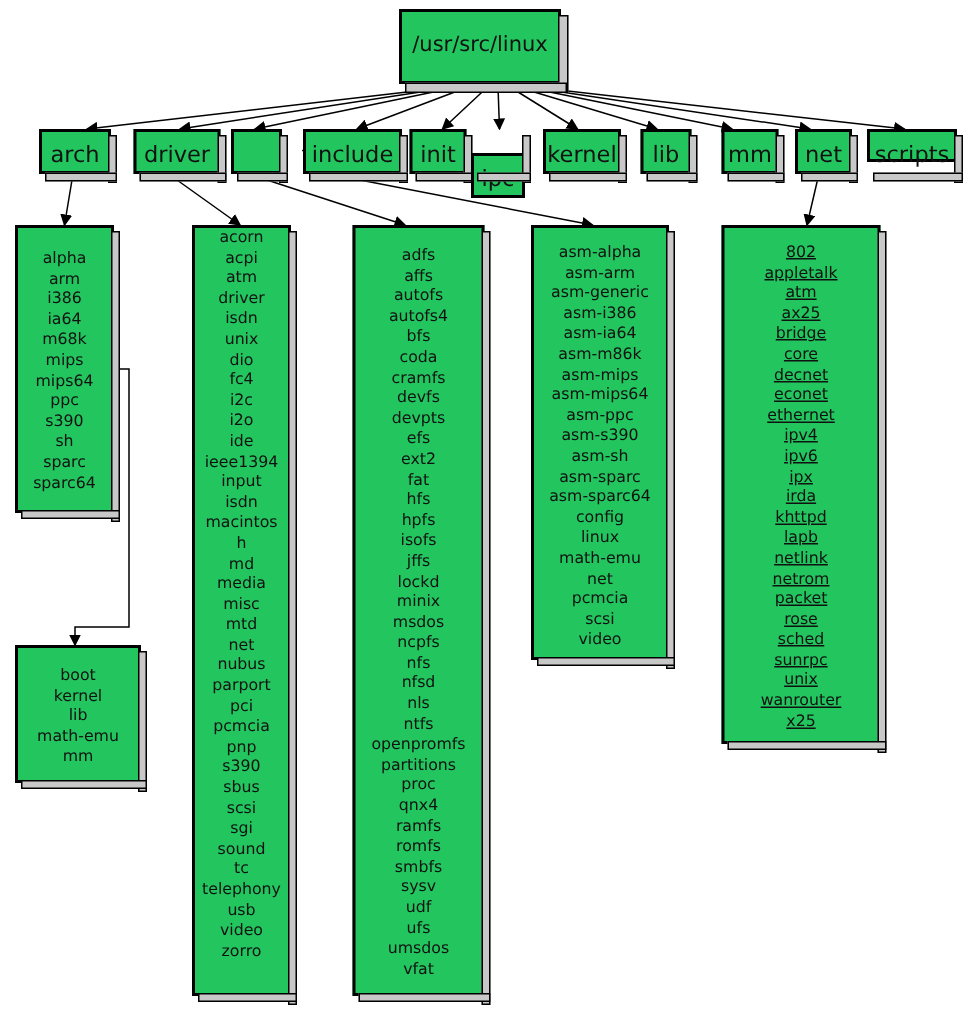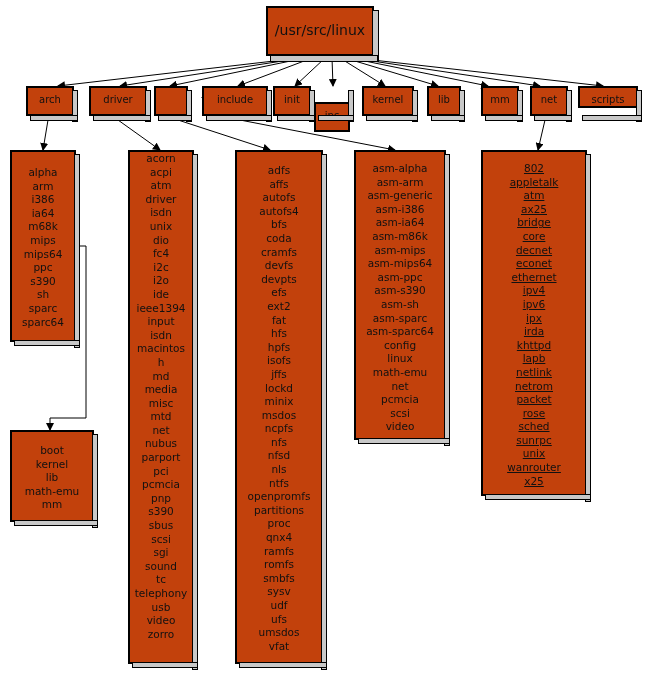--- a/index.html
+++ b/index.html
@@ -1,22 +1,22 @@
 <!DOCTYPE html>
 <html><head>
 <meta charset="utf-8">
 <style>
   html, body { margin:0; padding:0; background:#ffffff; }
   body { width:652px; height:679px; position:relative; overflow:hidden;
          font-family:"DejaVu Sans", "Liberation Sans", sans-serif; color:#111; }
-  .box { position:absolute; background:#c2410c; border:2.5px solid #000; box-sizing:border-box; }
+  .box { position:absolute; background:#22c55e; border:2.5px solid #000; box-sizing:border-box; }
   .box::after { content:""; position:absolute; }
   .shade-r { position:absolute; background:#c8c8c8; border:1.5px solid #000; box-sizing:border-box; }
   .shade-b { position:absolute; background:#c8c8c8; border:1.5px solid #000; box-sizing:border-box; }
-  .label { position:absolute; left:0; right:0; text-align:center; font-size:10px; }
+  .label { position:absolute; left:0; right:0; text-align:center; font-size:15px; }
   .list { position:absolute; left:0; right:0; text-align:center; font-size:10.5px; line-height:13.6px; }
   .list div { white-space:nowrap; }
   svg.conn { position:absolute; left:0; top:0; }
 </style>
 </head>
 <body>
 
 <svg class="conn" width="652" height="679">
   <defs>
     <marker id="ah" markerWidth="8" markerHeight="8" refX="7" refY="4" orient="auto">

